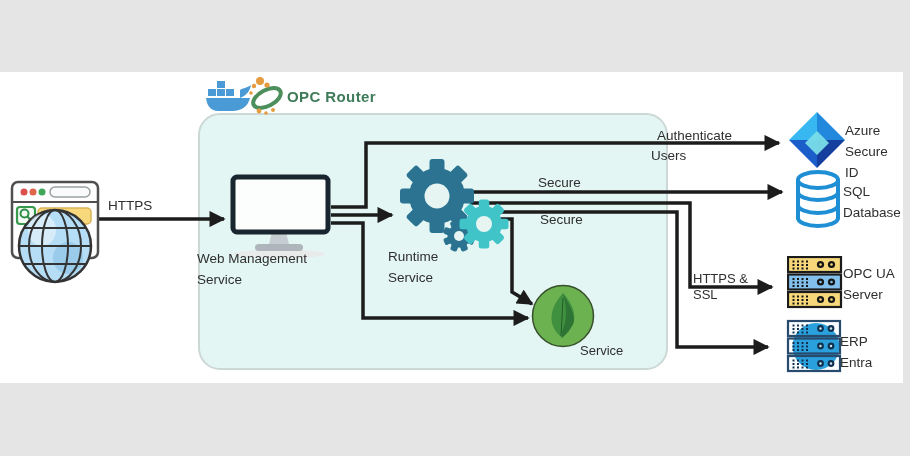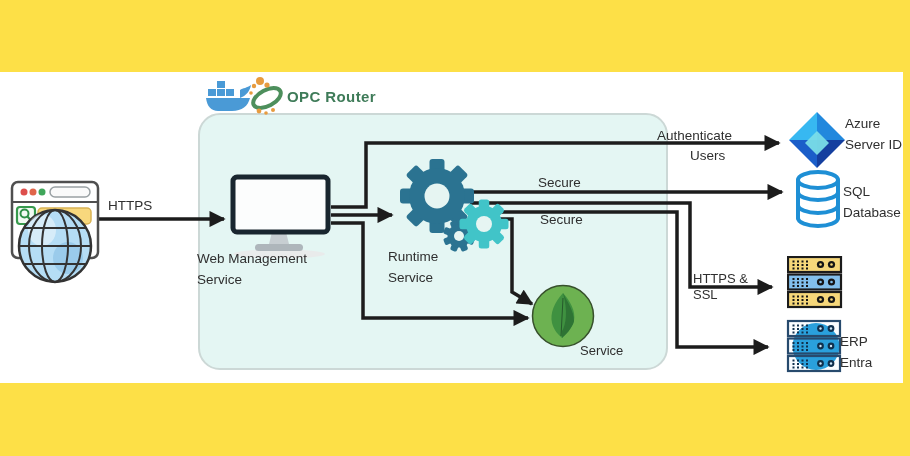--- a/index.html
+++ b/index.html
@@ -1,17 +1,17 @@
 <!DOCTYPE html>
 <html><head>
 <meta charset="utf-8">
 <style>
   html,body{margin:0;padding:0;background:#000;}
   #canvas{
-    position:relative;width:910px;height:456px;background:#fde047;
+    position:relative;width:910px;height:456px;background:#e5e5e5;
     overflow:hidden;font-family:"Liberation Sans",sans-serif;
   }
   #white-area{position:absolute;left:0;top:72px;width:903px;height:311px;background:#ffffff;}
   #service-box{
     position:absolute;left:198px;top:113px;width:470px;height:257px;
     background:#e4f6f3;border:2px solid #ccd8d6;border-radius:22px;box-sizing:border-box;
   }
   .lbl{position:absolute;color:#2f2f2f;text-align:left;line-height:1.25;}
   .lbl-md{font-size:13.5px;}
   .lbl-sm{font-size:13px;}
@@ -153,23 +153,23 @@
   </svg>
   <div class="lbl lbl-sm" style="left:580px;top:343px;width:66px">Service</div>
 
   <svg class="abs" style="left:786px;top:109px" width="62" height="62" viewBox="0 0 62 62">
     <path d="M31,3 L3,31 L31,31 Z" fill="#37b8f1"></path>
     <path d="M31,3 L59,31 L31,31 Z" fill="#2188dd"></path>
     <path d="M3,31 L31,31 L31,59 Z" fill="#1b5ec9"></path>
     <path d="M31,31 L59,31 L31,59 Z" fill="#143f9f"></path>
     <path d="M31,22 L43,34 L31,46 L19,34 Z" fill="#79dce8" opacity="0.95"></path>
   </svg>
-  <div class="lbl node-lbl" style="left:845px;top:113px;width:60px">
+  <div class="lbl node-lbl" style="left:845px;top:120px;width:60px">
     <span>Azure</span><br>
-    <span>Server ID</span>
+    <span>Secure ID</span>
   </div>
 
   <svg class="abs" style="left:793px;top:168px" width="50" height="62" viewBox="0 0 50 62">
     <path d="M5,12 V50 A20,8 0 0 0 45,50 V12 Z" fill="#ffffff"></path>
     <g fill="none" stroke="#1e8fd5" stroke-width="4" stroke-linecap="round">
       <ellipse cx="25" cy="12" rx="20" ry="8" fill="#ffffff"></ellipse>
       <path d="M5,24 A20,8 0 0 0 45,24"></path>
       <path d="M5,37 A20,8 0 0 0 45,37"></path>
       <path d="M5,50 A20,8 0 0 0 45,50"></path>
       <line x1="5" y1="12" x2="5" y2="50"></line>
@@ -241,20 +241,24 @@
       <circle cx="33.5" cy="8.5" r="1.3"></circle>
         <circle cx="44.5" cy="8.5" r="1.3"></circle>
       <circle cx="33.5" cy="43.5" r="1.3"></circle>
         <circle cx="44.5" cy="43.5" r="1.3"></circle>
     </g>
     <g fill="#82bfeb">
         <circle cx="33.5" cy="26" r="1.3"></circle>
         <circle cx="44.5" cy="26" r="1.3"></circle>
       </g>
   </svg>
+  <div class="lbl node-lbl" style="left:843px;top:263px;width:62px">
+    <span>OPC UA</span><br>
+    <span>Server</span>
+  </div>
 
   <svg class="abs" style="left:785px;top:319px" width="58" height="58" viewBox="0 0 58 58">
     <g fill="#fafdff">
       <rect x="3" y="2" width="52" height="15"></rect>
       <rect x="3" y="19.5" width="52" height="15"></rect>
       <rect x="3" y="37" width="52" height="15"></rect>
     </g>
     <circle cx="31" cy="27.5" r="23.5" fill="#2aa0dc"></circle>
     <g fill="none" stroke="#274a6d" stroke-width="2.2">
       <rect x="3" y="2" width="52" height="15"></rect>
@@ -320,17 +324,17 @@
         <circle cx="46" cy="44.5" r="1.2"></circle>
     </g>
   </svg>
   <div class="lbl node-lbl" style="left:840px;top:331px;width:86px">
     <span>ERP</span><br>
     <span>Entra</span>
   </div>
 
   <div class="lbl lbl-md" style="left:108px;top:198px;width:70px">HTTPS</div>
   <div class="lbl lbl-md" style="left:657px;top:128px;width:120px">Authenticate</div>
-  <div class="lbl lbl-md" style="left:690px;top:148px;width:120px">Users</div>
+  <div class="lbl lbl-md" style="left:651px;top:148px;width:120px">Users</div>
   <div class="lbl lbl-md" style="left:538px;top:175px;width:84px">Secure</div>
   <div class="lbl lbl-md" style="left:540px;top:212px;width:84px">Secure</div>
   <div class="lbl lbl-sm" style="left:693px;top:271px;width:72px">HTTPS &amp; SSL</div>
 </div>
 
 </body></html>

